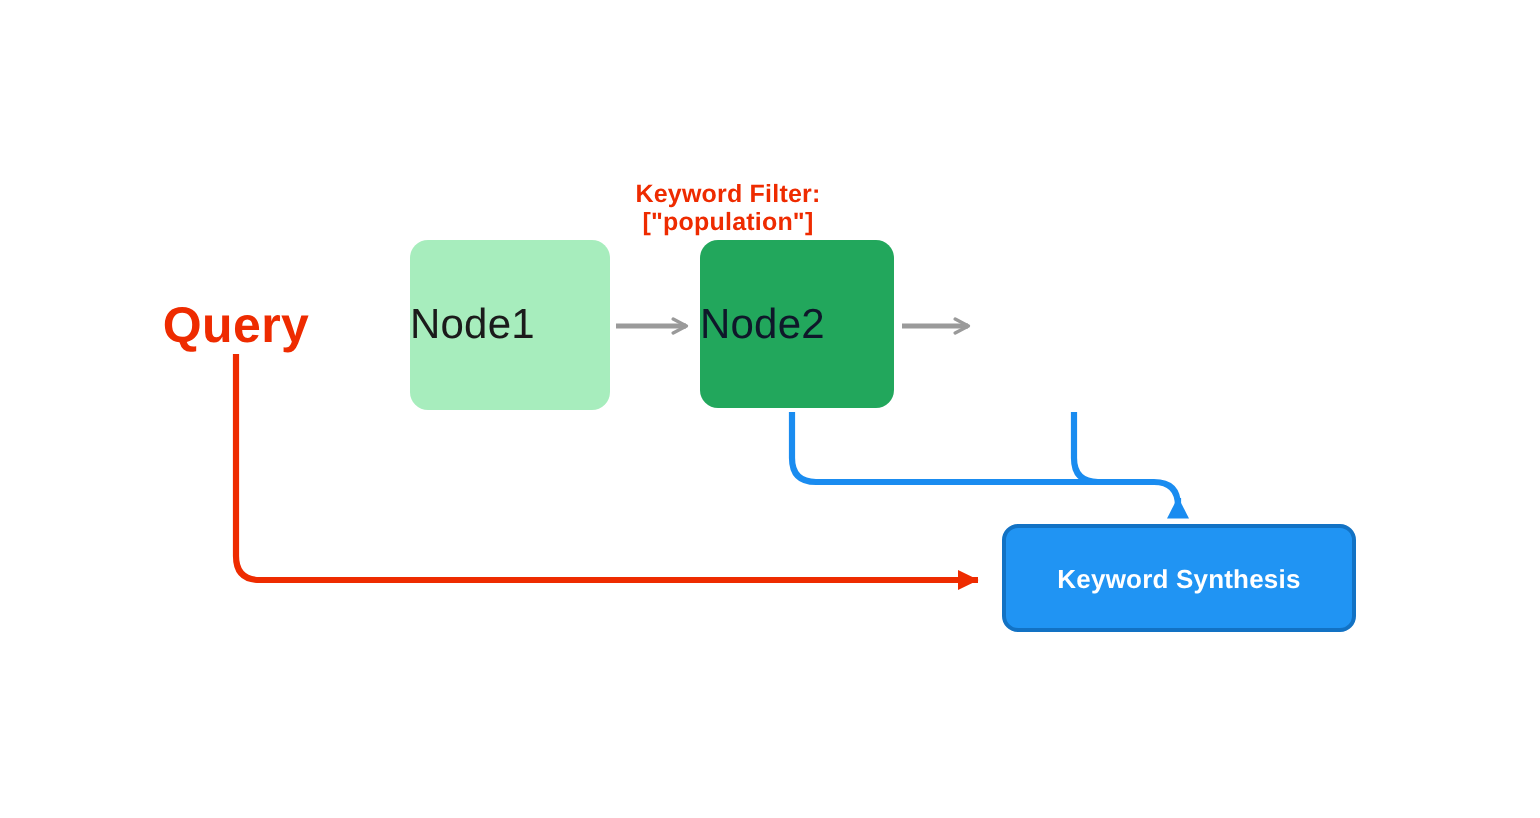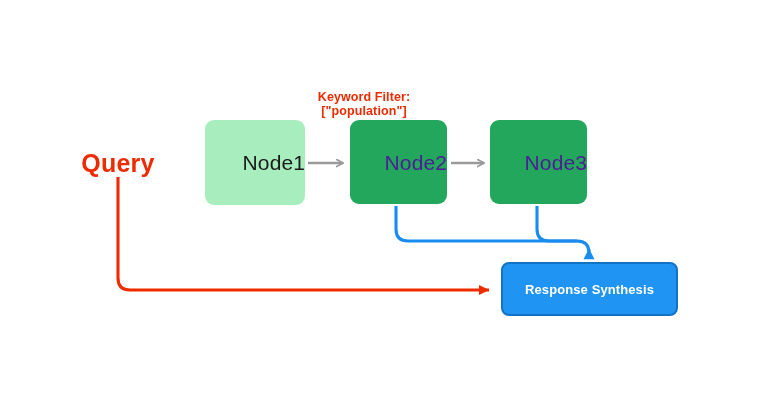--- a/index.html
+++ b/index.html
@@ -19,21 +19,21 @@
     position: absolute;
     left: 0;
     top: 0;
     width: 770px;
     height: 409px;
   }
   .node {
     position: absolute;
     display: flex;
     align-items: center;
-    justify-content: flex-end;
+    justify-content: flex-start;
     border-radius: 9px;
     box-sizing: border-box;
   }
   .node-label {
     font-size: 21px;
     letter-spacing: 0.1px;
     line-height: 1;
   }
   #node1 {
     left: 205px;
@@ -50,21 +50,21 @@
     height: 84px;
     background: #22A75C;
   }
   #node3 {
     left: 490px;
     top: 120px;
     width: 97px;
     height: 84px;
     background: #22A75C;
   }
-  #node2 .node-label, #node3 .node-label { color: #4c1d95; }
+  #node2 .node-label, #node3 .node-label { color: #0f172a; }
   #response-box {
     position: absolute;
     left: 501px;
     top: 262px;
     width: 177px;
     height: 54px;
     background: #2094F3;
     border: 2.5px solid #1272C4;
     border-radius: 8px;
     display: flex;
@@ -135,21 +135,18 @@
   <div id="query-label">Query</div>
 
   <div class="node" id="node1">
     <span class="node-label">Node1</span>
   </div>
 
   <div class="node" id="node2">
     <span class="node-label">Node2</span>
   </div>
 
-  <div class="node" id="node3">
-    <span class="node-label">Node3</span>
-  </div>
 
   <div id="response-box">
-    <span class="box-label">Response Synthesis</span>
+    <span class="box-label">Keyword Synthesis</span>
   </div>
 
 </div>
 
 </body></html>

